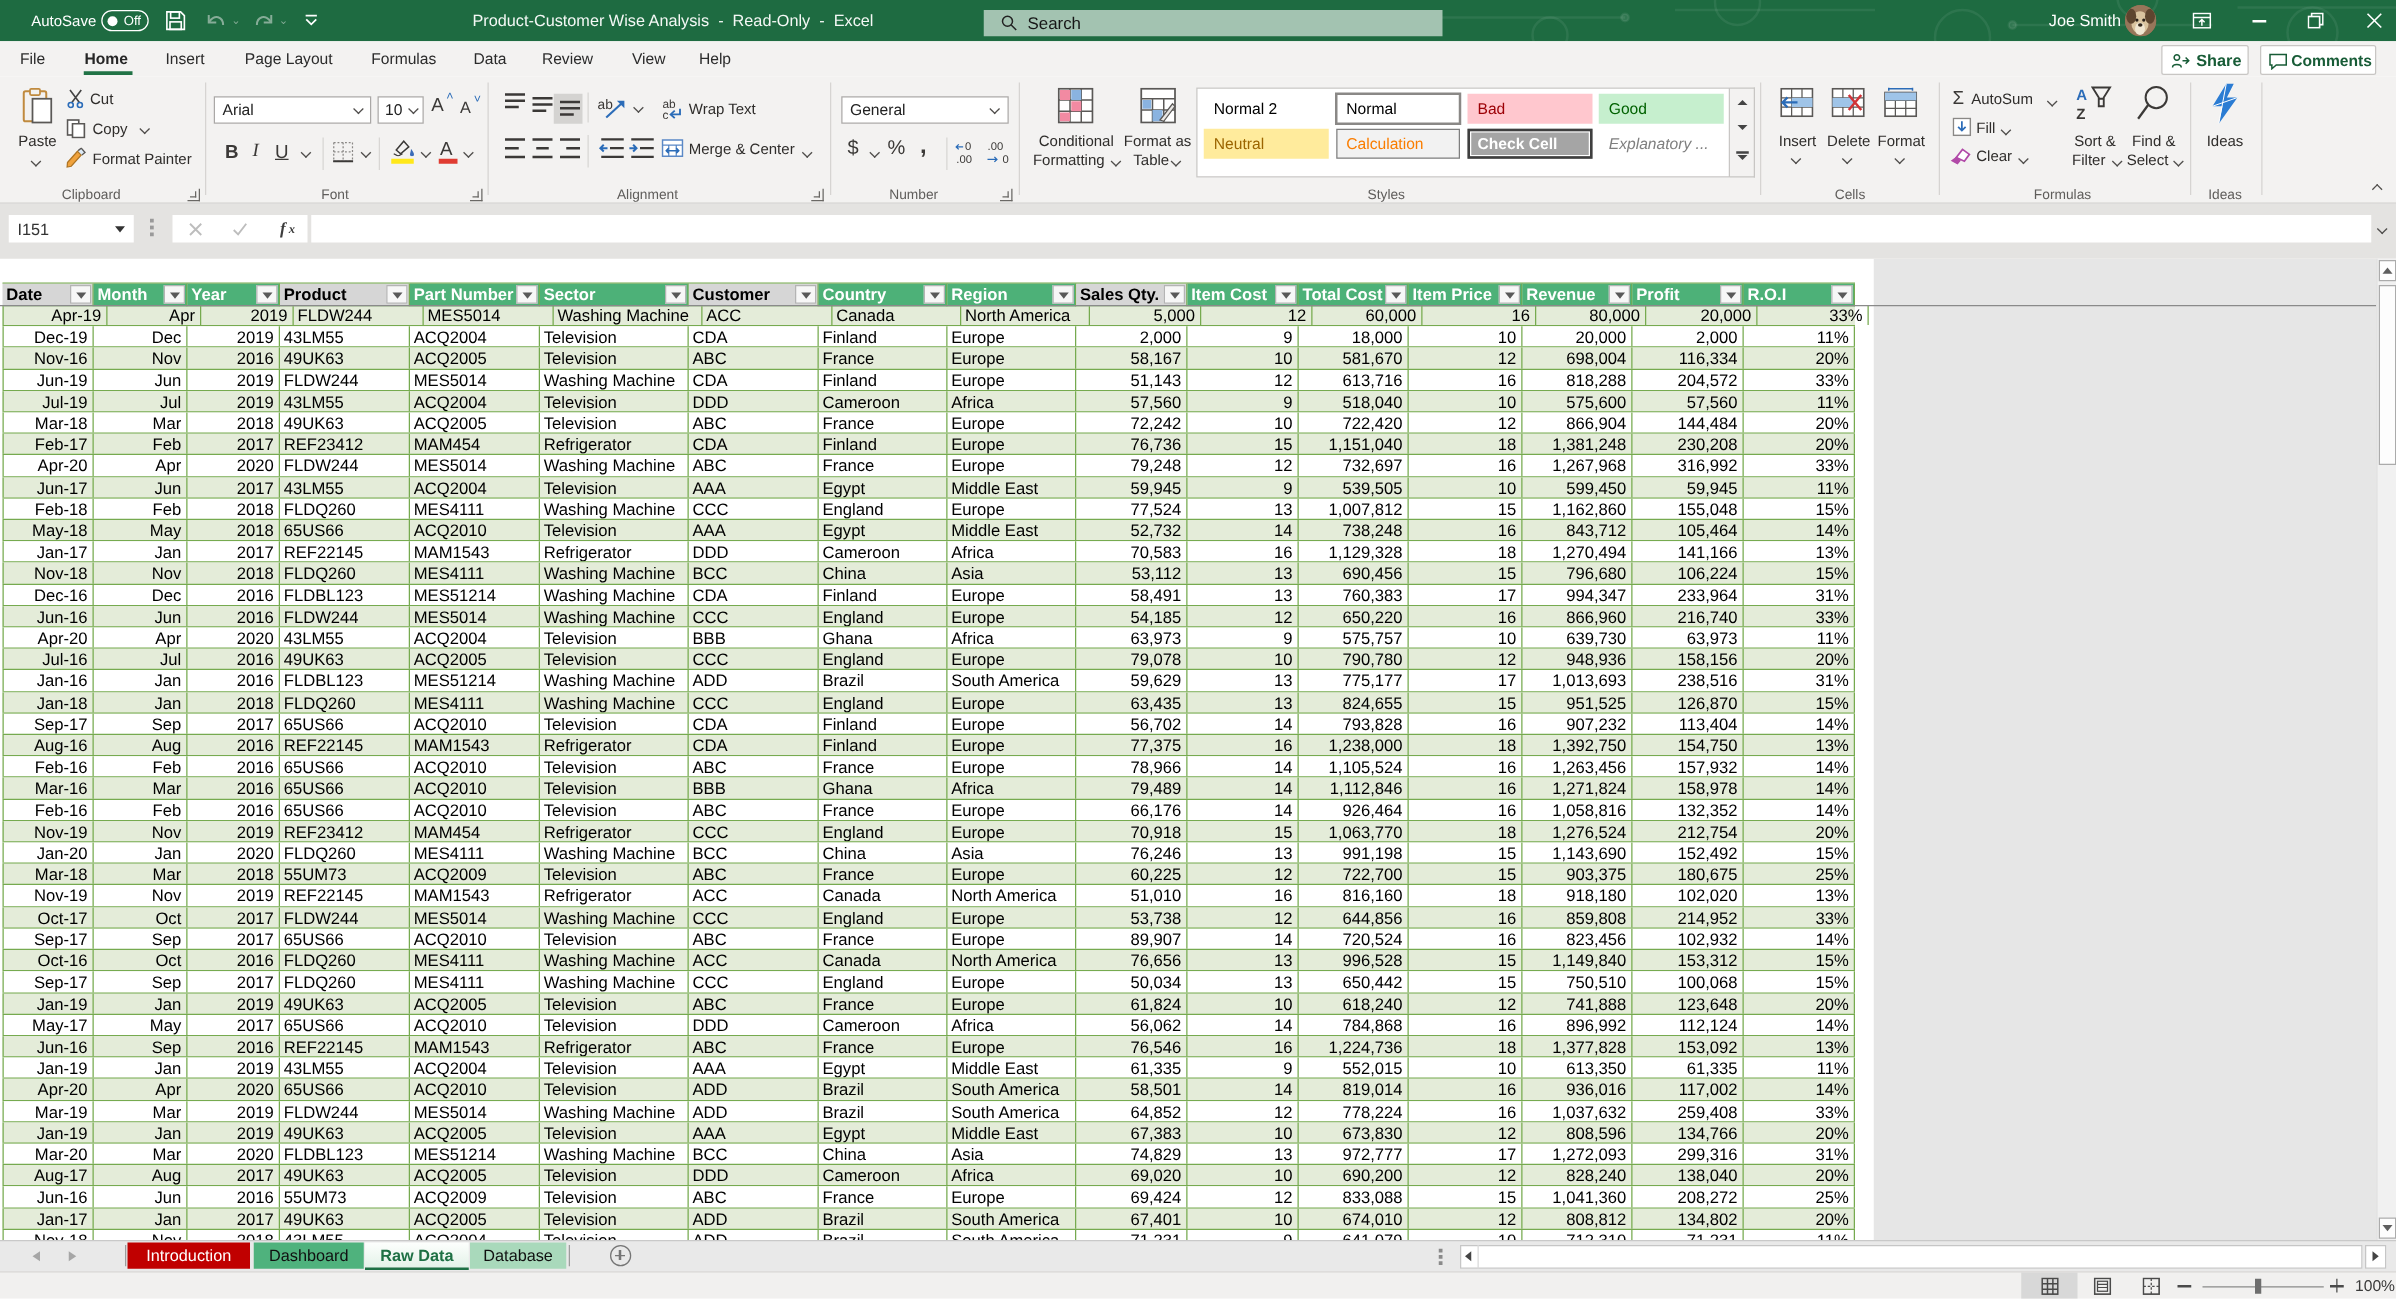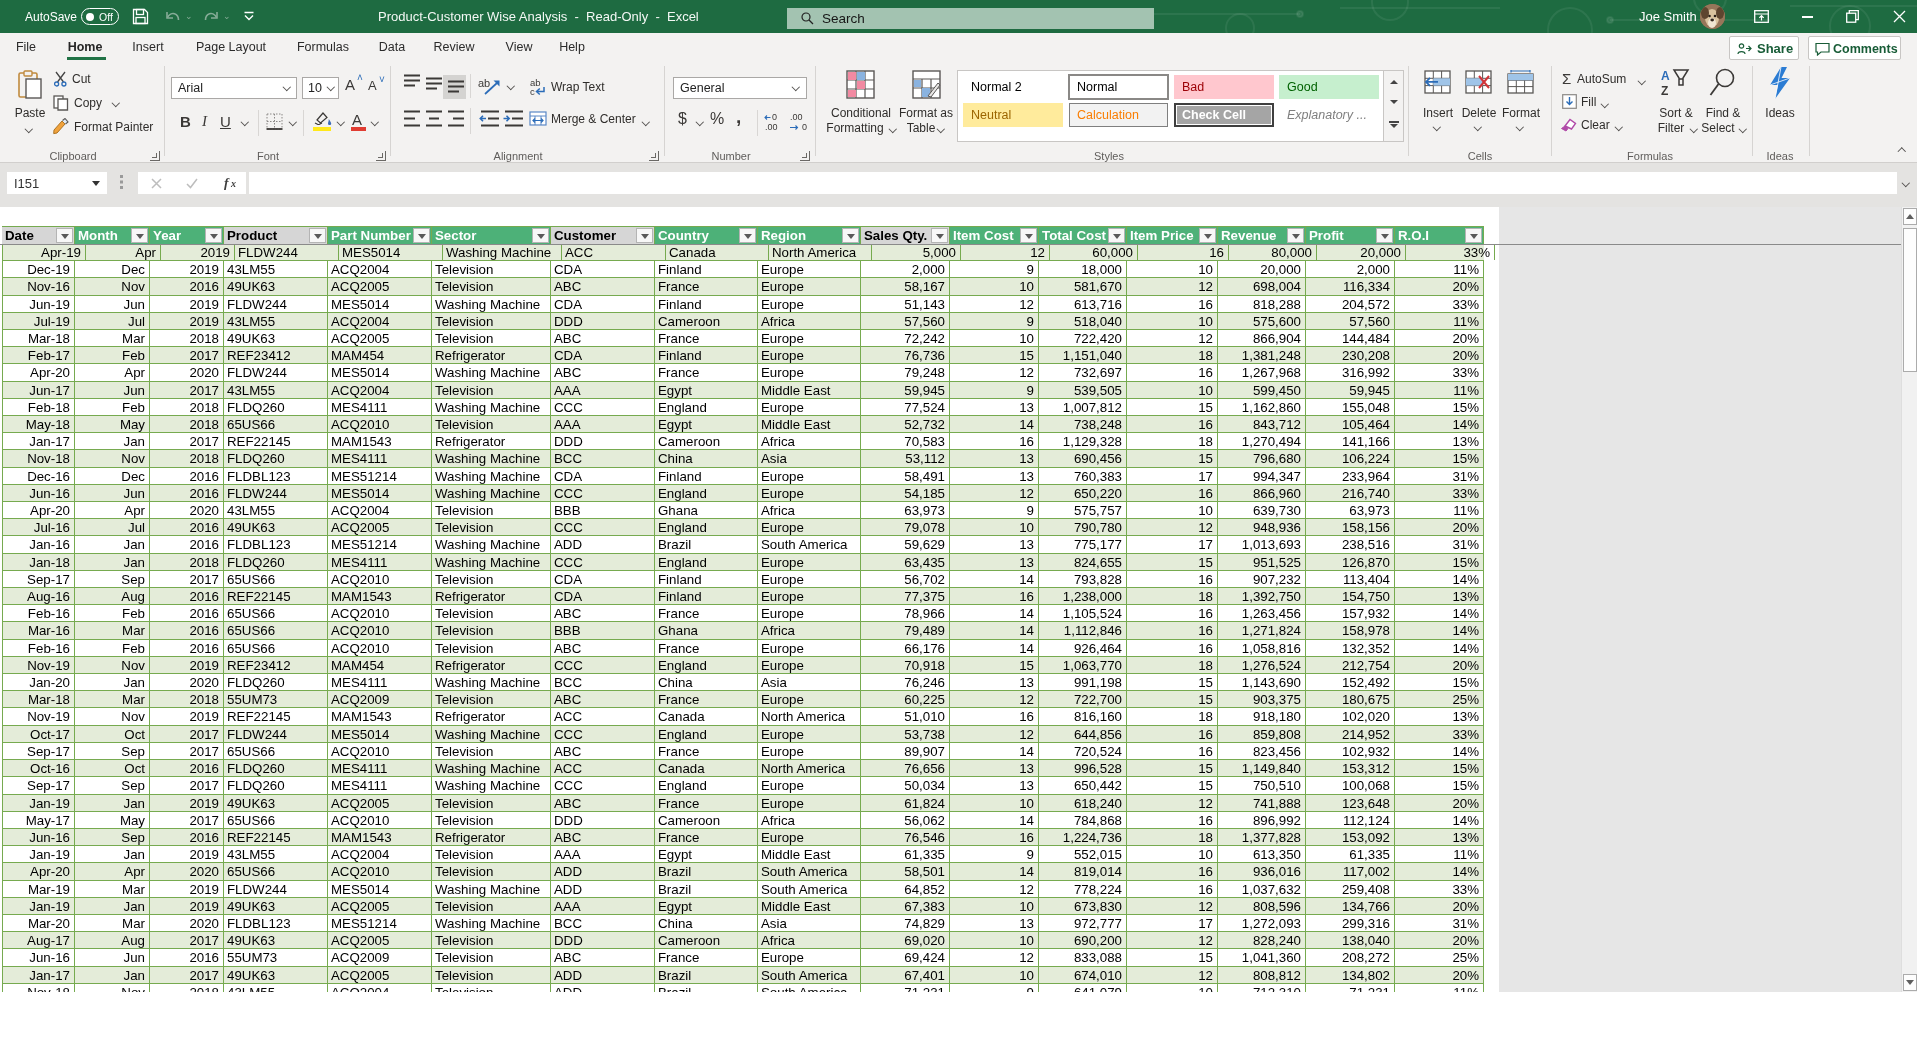--- a/index.html
+++ b/index.html
@@ -1232,12 +1232,54 @@
       </div>
       <div class="abs" id="paneline"></div>
     </div>
     <div class="abs" id="vscroll">
       <div class="sbtn" style="top:1px;height:17px"></div>
       <div class="tri" style="left:4px;top:7px;border-left:4px solid transparent;border-right:4px solid transparent;border-bottom:5px solid #5e5e5e"></div>
       <div class="sbtn" style="top:21px;height:144px"></div>
       <div class="sbtn" style="top:767px;height:17px"></div>
       <div class="tri" style="left:4px;top:773px;border-left:4px solid transparent;border-right:4px solid transparent;border-top:5px solid #5e5e5e"></div>
     </div>
+<div class="abs" id="shtabs">
+ <div class="tri abs" style="left:26px;top:8px;border-top:4.5px solid transparent;border-bottom:4.5px solid transparent;border-right:6px solid #a6a6a6"></div>
+ <div class="tri abs" style="left:55px;top:8px;border-top:4.5px solid transparent;border-bottom:4.5px solid transparent;border-left:6px solid #a6a6a6"></div>
+ <div class="abs" style="left:100px;top:3px;width:1px;height:17px;background:#9c9c9c"></div>
+      <div class="sht" style="left:102px;width:98px;background:#c00000;color:#fff">Introduction</div>
+ <div class="sht" style="left:203px;width:88px;background:#4fb27d;color:#101010">Dashboard</div>
+ <div class="sht" style="left:292px;width:83px;background:linear-gradient(#fdfffd,#e3f2e8);color:#1e7044;font-weight:bold;border-bottom:2.6px solid #1e7044;height:22px">Raw Data</div>
+ <div class="sht" style="left:376px;width:77px;background:#a9d9bb;color:#101010">Database</div>
+ <div class="abs" style="left:455px;top:3px;width:1px;height:17px;background:#9c9c9c"></div>
+ <div class="abs" style="left:488px;top:3px;width:17px;height:17px;border:1.4px solid #757575;border-radius:50%">
+  <div class="abs" style="left:3.2px;top:6.6px;width:8px;height:1.4px;background:#757575"></div>
+  <div class="abs" style="left:6.4px;top:3.4px;width:1.4px;height:8px;background:#757575"></div>
+ </div>
+ <div class="abs" style="left:1151px;top:6px;width:2.5px;height:2.5px;background:#8a8a8a;box-shadow:0 5px #8a8a8a,0 10px #8a8a8a"></div>
+ <div class="abs" style="left:1168px;top:3px;width:722px;height:19px;background:#fff;border:1px solid #c6c6c6"></div>
+ <div class="abs" style="left:1182px;top:3px;width:1px;height:19px;background:#d9d9d9"></div>
+ <div class="tri abs" style="left:1172px;top:8px;border-top:4.5px solid transparent;border-bottom:4.5px solid transparent;border-right:5.5px solid #444"></div>
+ <div class="abs" style="left:1892px;top:3px;width:17px;height:19px;background:#fff;border:1px solid #c6c6c6"></div>
+ <div class="tri abs" style="left:1898px;top:8px;border-top:4.5px solid transparent;border-bottom:4.5px solid transparent;border-left:5.5px solid #444"></div>
+</div>
+<div class="abs" id="sbar">
+ <div class="abs" style="left:1617px;top:0;width:45px;height:21px;background:#d8d8d8"></div>
+ <svg class="abs" style="left:1633px;top:4px" width="14" height="14" viewBox="0 0 14 14">
+  <rect x="0.7" y="0.7" width="12.6" height="12.6" fill="none" stroke="#4a4a4a" stroke-width="1.3"></rect>
+  <path d="M0.7 5 H13.3 M0.7 9.3 H13.3 M5 0.7 V13.3 M9.3 0.7 V13.3" stroke="#4a4a4a" stroke-width="1.2"></path>
+ </svg>
+ <svg class="abs" style="left:1675px;top:4px" width="14" height="14" viewBox="0 0 14 14">
+  <rect x="0.7" y="0.7" width="12.6" height="12.6" fill="none" stroke="#4a4a4a" stroke-width="1.3"></rect>
+  <rect x="3" y="3" width="8" height="8" fill="none" stroke="#4a4a4a" stroke-width="1"></rect>
+  <path d="M3 5.5 H11 M3 8 H11" stroke="#4a4a4a" stroke-width="0.9"></path>
+ </svg>
+ <svg class="abs" style="left:1714px;top:4px" width="14" height="14" viewBox="0 0 14 14">
+  <rect x="0.7" y="0.7" width="12.6" height="12.6" fill="none" stroke="#4a4a4a" stroke-width="1.3"></rect>
+  <path d="M0.7 7 H13.3 M7 0.7 V13.3" stroke="#4a4a4a" stroke-width="1" stroke-dasharray="2 1.5"></path>
+ </svg>
+ <div class="abs" style="left:1742px;top:10px;width:11px;height:1.6px;background:#4a4a4a"></div>
+ <div class="abs" style="left:1762px;top:10.5px;width:97px;height:1.2px;background:#8a8a8a"></div>
+ <div class="abs" style="left:1804px;top:5px;width:5px;height:12px;background:#6e6e6e"></div>
+ <div class="abs" style="left:1864px;top:10px;width:11px;height:1.6px;background:#4a4a4a"></div>
+ <div class="abs" style="left:1864px;top:5.2px;width:1.6px;height:11px;background:#4a4a4a;margin-left:4.7px"></div>
+ <span class="abs" style="left:1884px;top:4px;font-size:12.5px;color:#3a3a3a">100%</span>
+</div>
 </div>
 </body></html>

